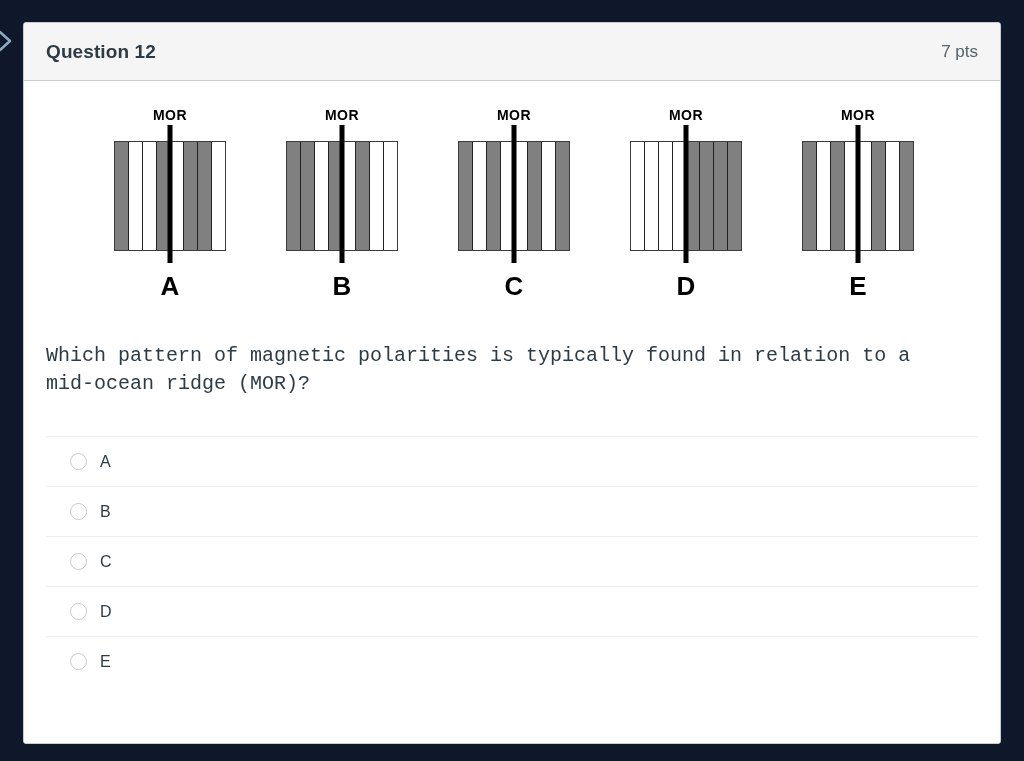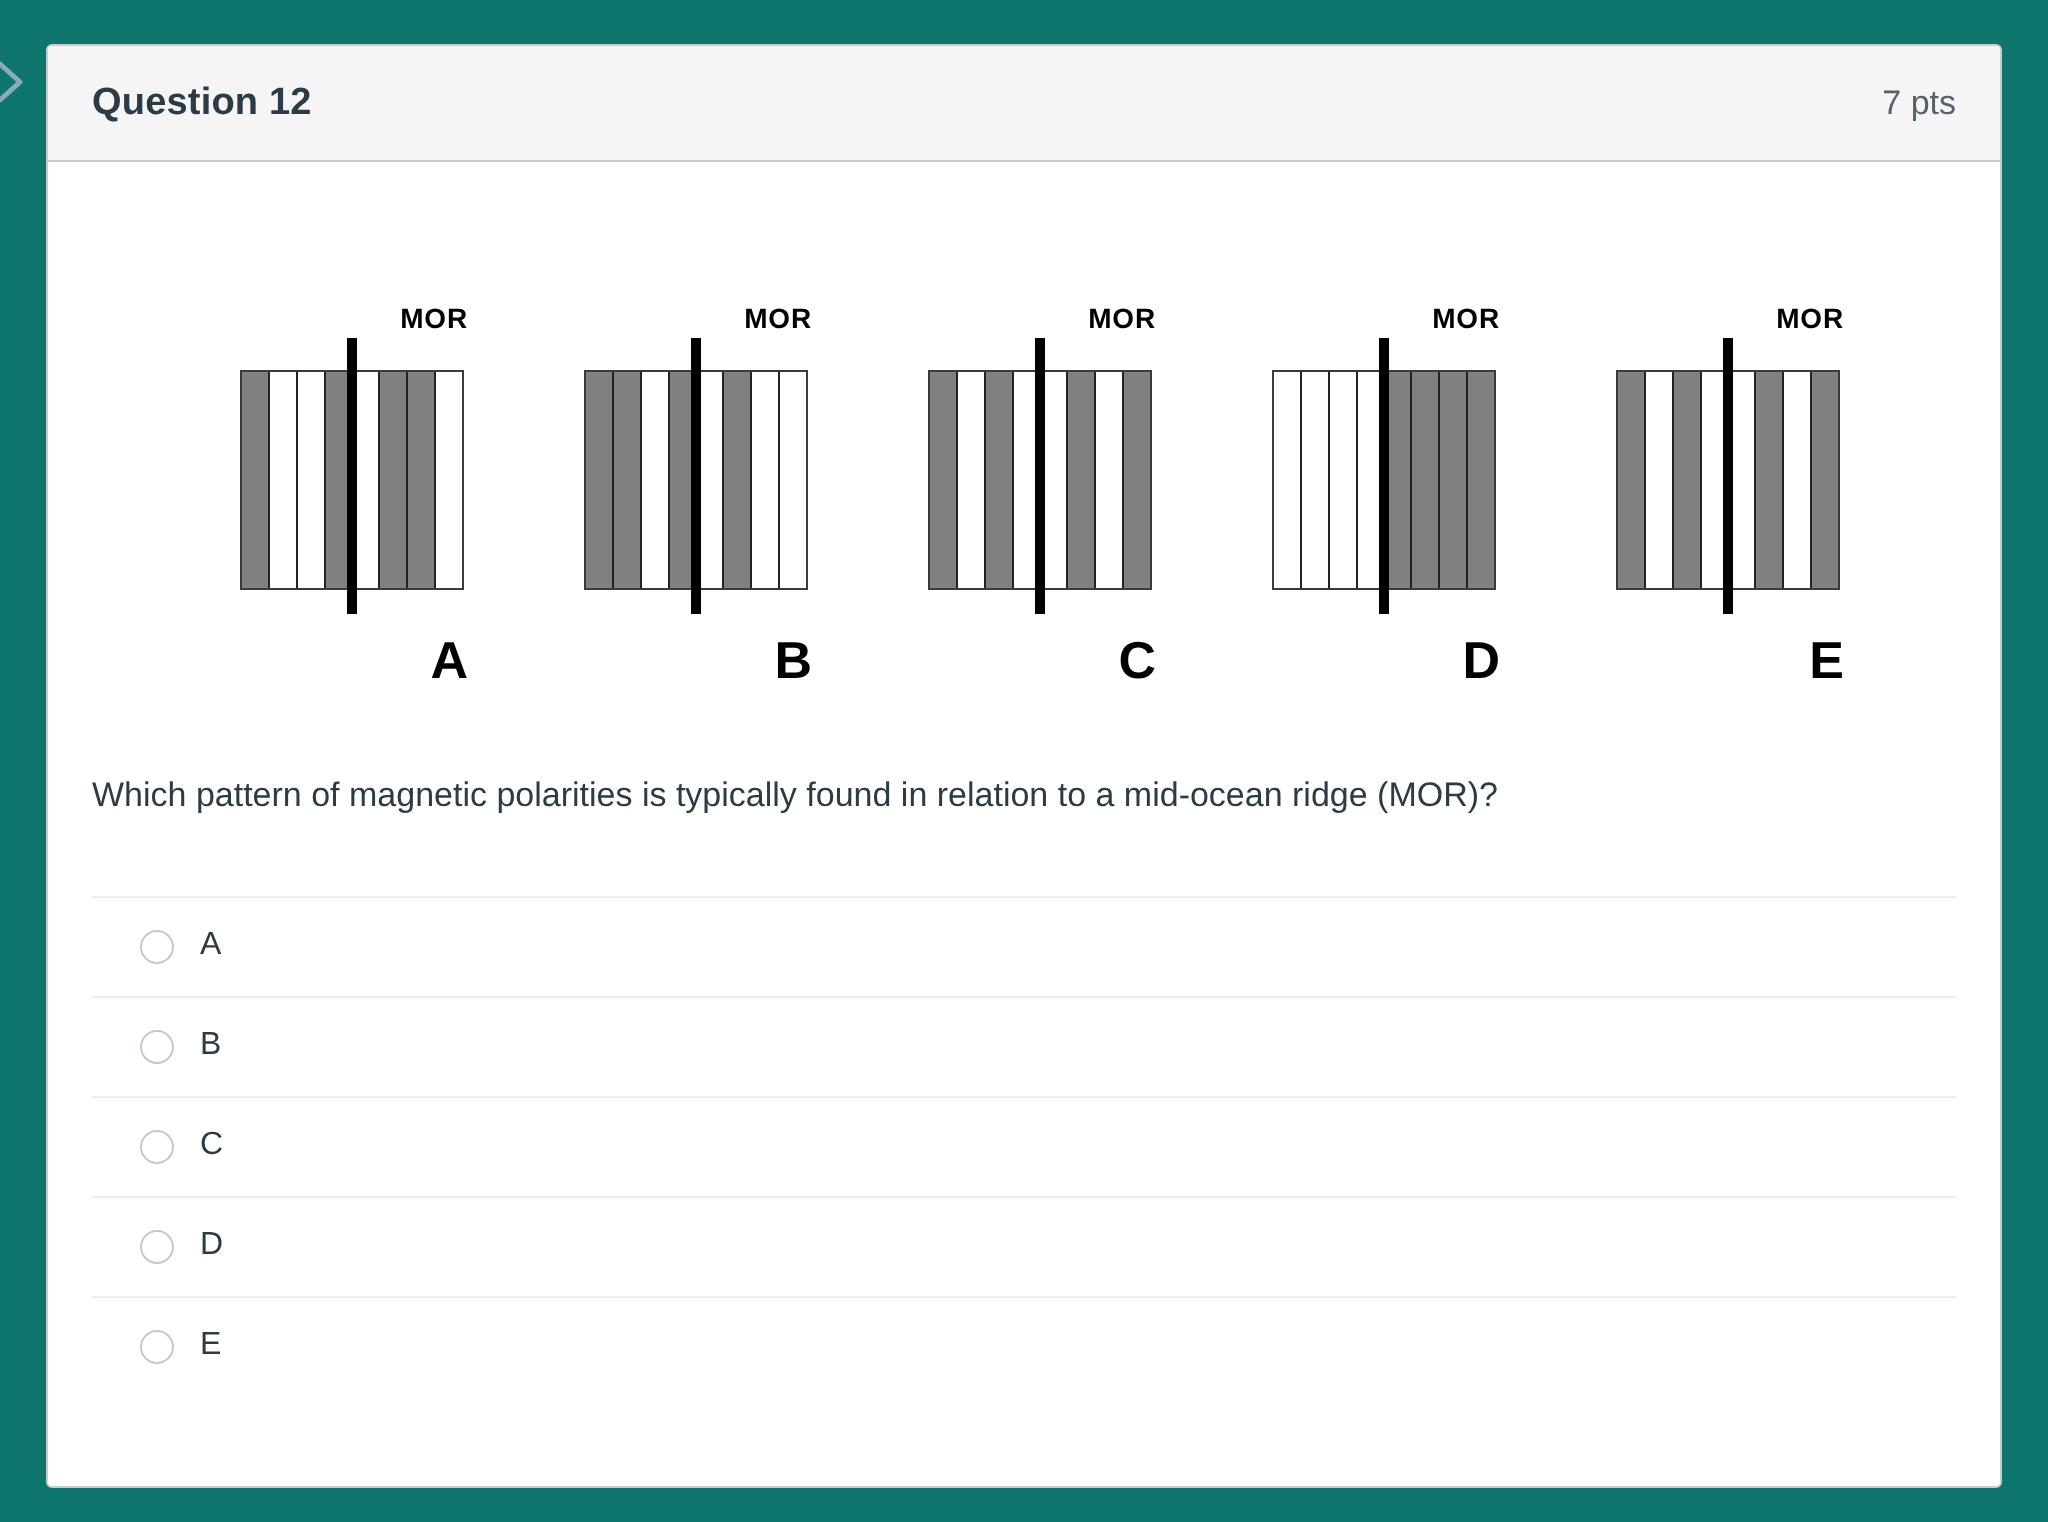--- a/index.html
+++ b/index.html
@@ -8,21 +8,21 @@
     width: 1024px; height: 761px;
     background: #ffffff;
     font-family: "Liberation Sans", sans-serif;
     overflow: hidden;
   }
 
   #page {
     position: relative;
     width: 1024px;
     height: 761px;
-    background: #0f766e;
+    background: #0f172a;
   }
 
   
   .edge-chevron {
     position: absolute;
     left: -6px;
     top: 28px;
     width: 22px;
     height: 26px;
     color: #8fa8bd;
@@ -77,22 +77,21 @@
     display: flex;
     justify-content: flex-start;
     gap: 44px;
     padding: 26px 0 0 82px;
   }
 
   .diagram {
     width: 128px;
     display: flex;
     flex-direction: column;
-    align-items: flex-end;
-    margin-top: 44px;
+    align-items: center;
   }
 
   .mor-label {
     font-size: 14px;
     font-weight: bold;
     color: #000000;
     letter-spacing: 0.4px;
     margin-bottom: 2px;
     font-family: "Liberation Sans", sans-serif;
   }
@@ -139,23 +138,24 @@
     margin-top: 8px;
     font-size: 26px;
     font-weight: bold;
     color: #000000;
     font-family: "Liberation Sans", sans-serif;
   }
 
   
   .prompt {
     padding: 40px 30px 0 22px;
-    font-size: 17px;
+    font-size: 20px;
     color: #2d3b45;
     line-height: 1.4;
+    font-family: Liberation Mono, monospace;
   }
 
   
   .answers {
     margin-top: 38px;
     padding: 0 22px;
   }
 
   .answer-row {
     display: flex;

